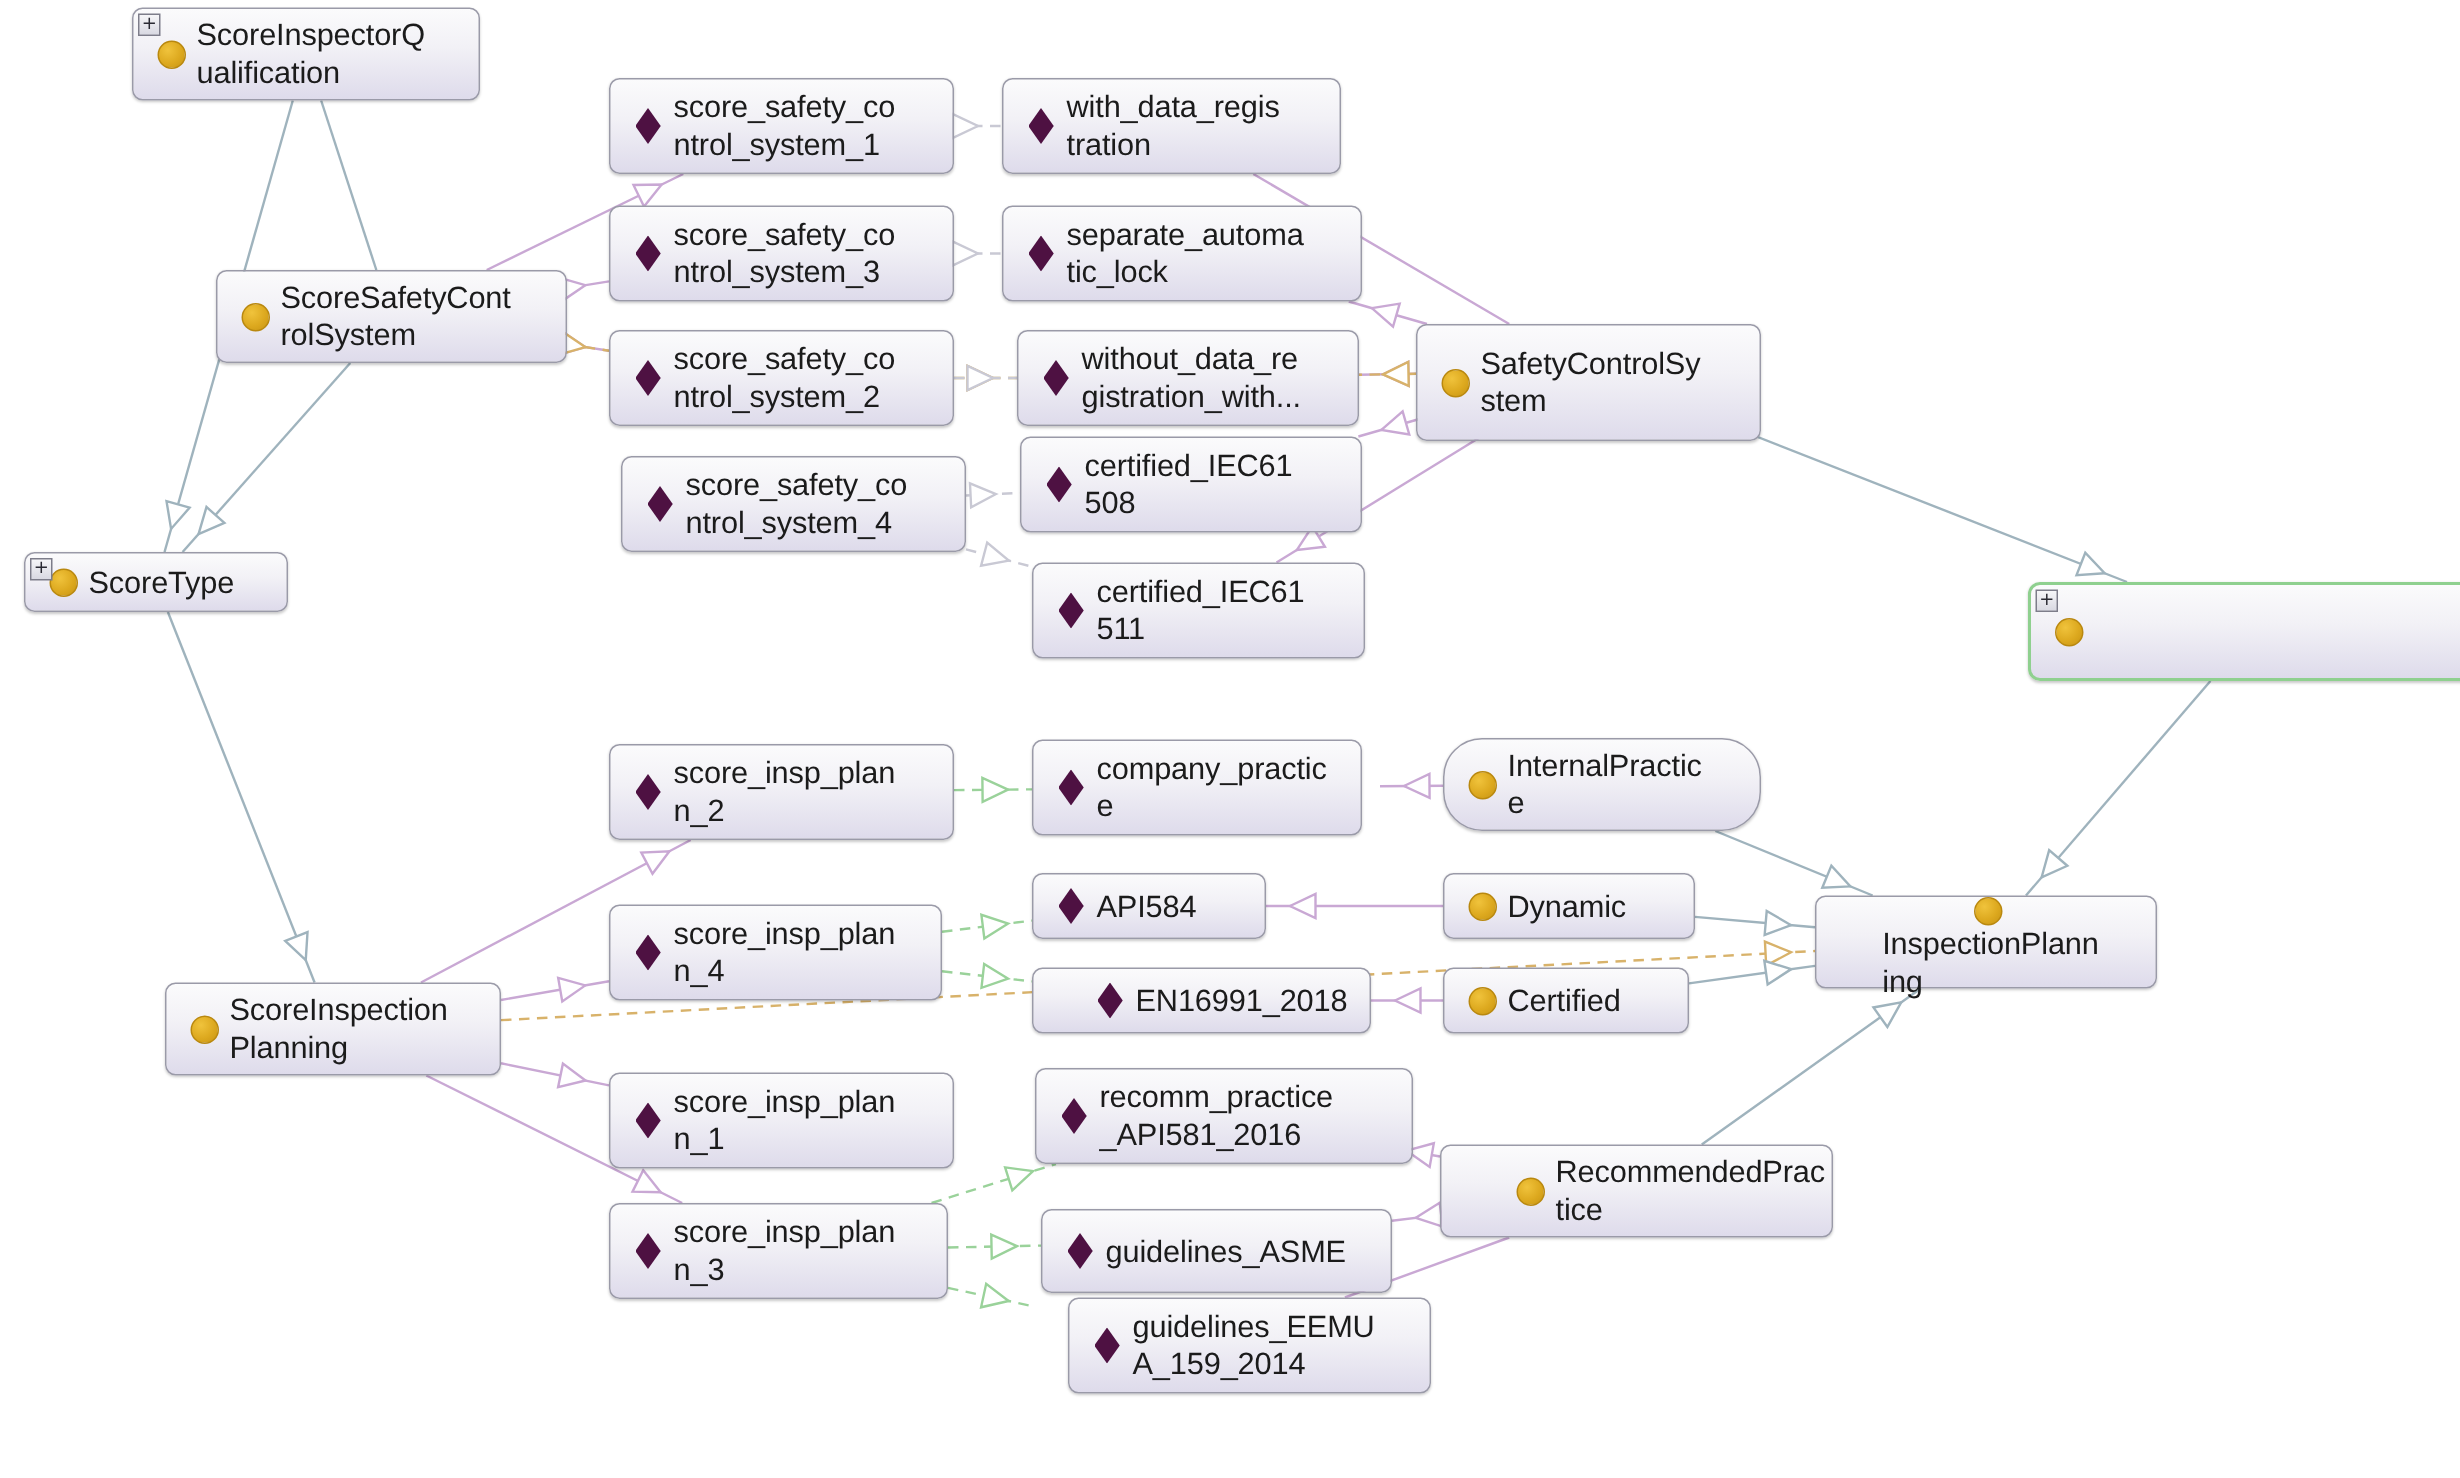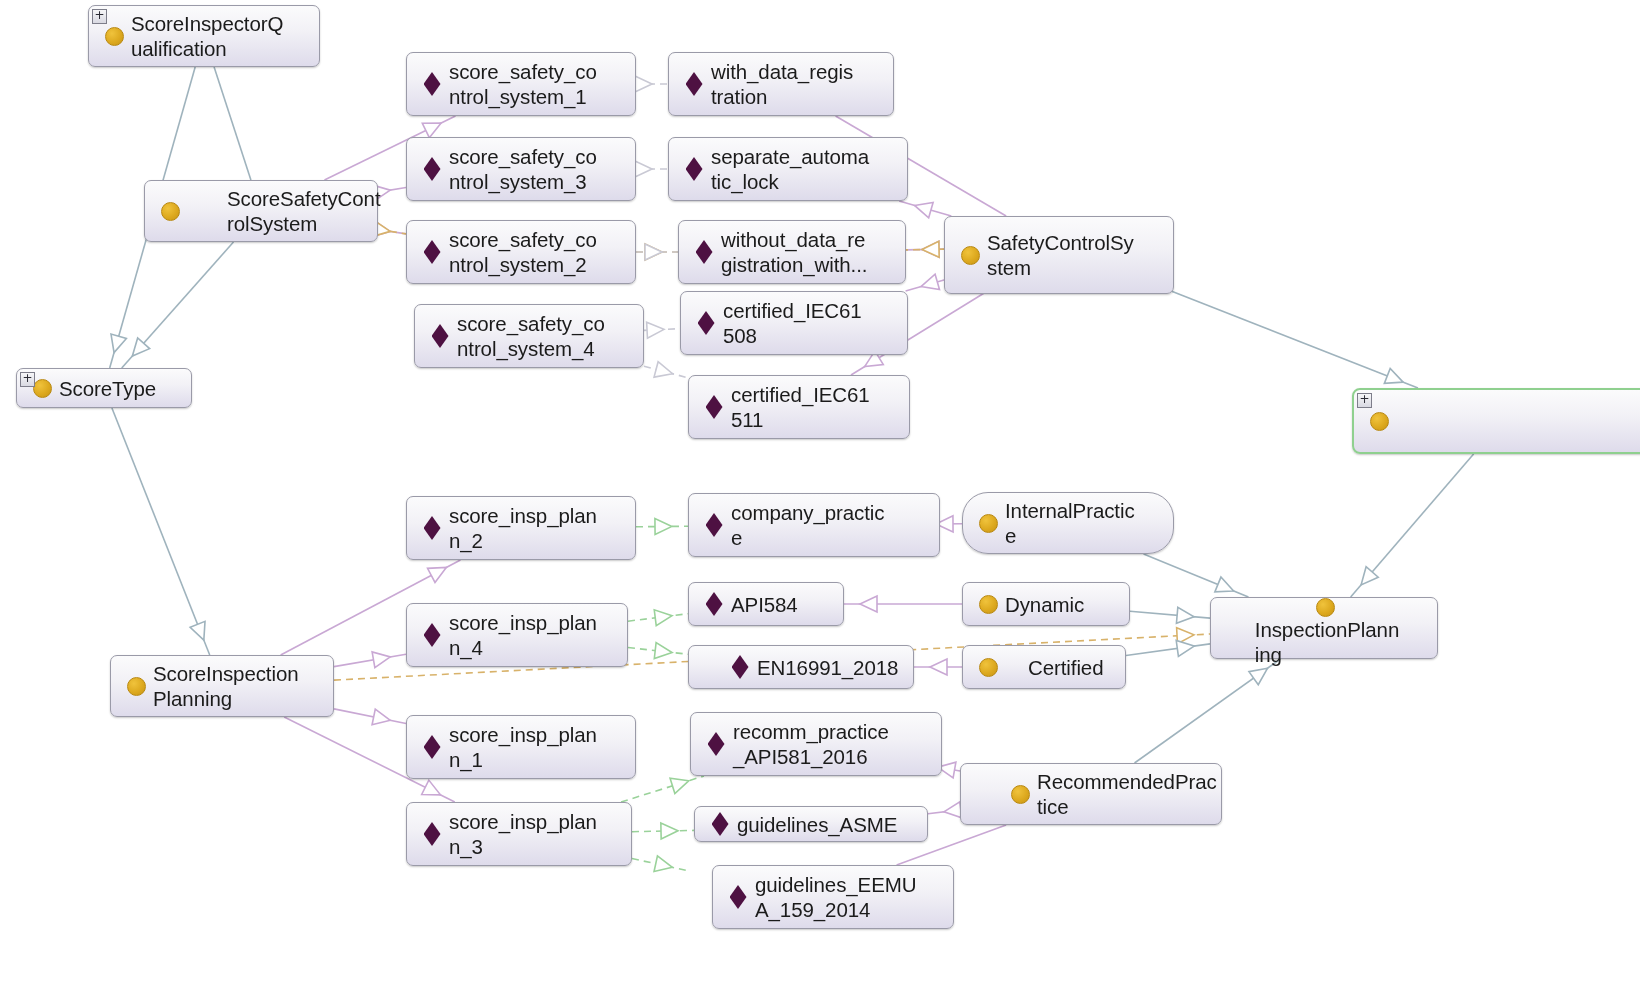--- a/index.html
+++ b/index.html
@@ -232,21 +232,21 @@
       <div class="node" style="left: 88px; top: 5px; width: 232px; height: 62px;">
         <div class="plusbox">
           <span>+</span>
         </div>
         <div class="glyphwrap">
           <div class="dot"></div>
         </div>
         <div class="label">ScoreInspectorQ
 ualification</div>
       </div>
-      <div class="node" style="left: 144px; top: 180px; width: 234px; height: 62px; gap: 40px;">
+      <div class="node" style="left: 144px; top: 180px; width: 234px; height: 62px;">
         <div class="glyphwrap">
           <div class="dot"></div>
         </div>
         <div class="label">ScoreSafetyCont
 rolSystem</div>
       </div>
       <div class="node" style="left: 16px; top: 368px; width: 176px; height: 40px;">
         <div class="plusbox">
           <span>+</span>
         </div>
@@ -361,21 +361,21 @@
         <div class="label">score_insp_plan
 n_1</div>
       </div>
       <div class="node" style="left: 406px; top: 802px; width: 226px; height: 64px;">
         <div class="glyphwrap">
           <div class="diamond"></div>
         </div>
         <div class="label">score_insp_plan
 n_3</div>
       </div>
-      <div class="node" style="left: 688px; top: 493px; width: 252px; height: 64px;">
+      <div class="node" style="left: 688px; top: 493px; width: 220px; height: 64px;">
         <div class="glyphwrap">
           <div class="diamond"></div>
         </div>
         <div class="label">company_practic
 e</div>
       </div>
       <div class="node" style="left: 688px; top: 582px; width: 156px; height: 44px;">
         <div class="glyphwrap">
           <div class="diamond"></div>
         </div>
@@ -387,21 +387,21 @@
         </div>
         <div class="label">EN16991_2018</div>
       </div>
       <div class="node" style="left: 690px; top: 712px; width: 252px; height: 64px;">
         <div class="glyphwrap">
           <div class="diamond"></div>
         </div>
         <div class="label">recomm_practice
 _API581_2016</div>
       </div>
-      <div class="node" style="left: 694px; top: 806px; width: 234px; height: 36px;">
+      <div class="node" style="left: 694px; top: 806px; width: 234px; height: 56px;">
         <div class="glyphwrap">
           <div class="diamond"></div>
         </div>
         <div class="label">guidelines_ASME</div>
       </div>
       <div class="node" style="left: 688px; top: 865px; width: 242px; height: 64px; margin-left: 24px;">
         <div class="glyphwrap">
           <div class="diamond"></div>
         </div>
         <div class="label">guidelines_EEMU
@@ -413,21 +413,21 @@
         </div>
         <div class="label">InternalPractic
 e</div>
       </div>
       <div class="node" style="left: 962px; top: 582px; width: 168px; height: 44px;">
         <div class="glyphwrap">
           <div class="dot"></div>
         </div>
         <div class="label">Dynamic</div>
       </div>
-      <div class="node" style="left: 962px; top: 645px; width: 164px; height: 44px; gap: 23px;">
+      <div class="node" style="left: 962px; top: 645px; width: 164px; height: 44px;">
         <div class="glyphwrap">
           <div class="dot"></div>
         </div>
         <div class="label">Certified</div>
       </div>
       <div class="node" style="left: 1210px; top: 597px; width: 228px; height: 62px; flex-direction: column;">
         <div class="glyphwrap">
           <div class="dot"></div>
         </div>
         <div class="label">InspectionPlann

